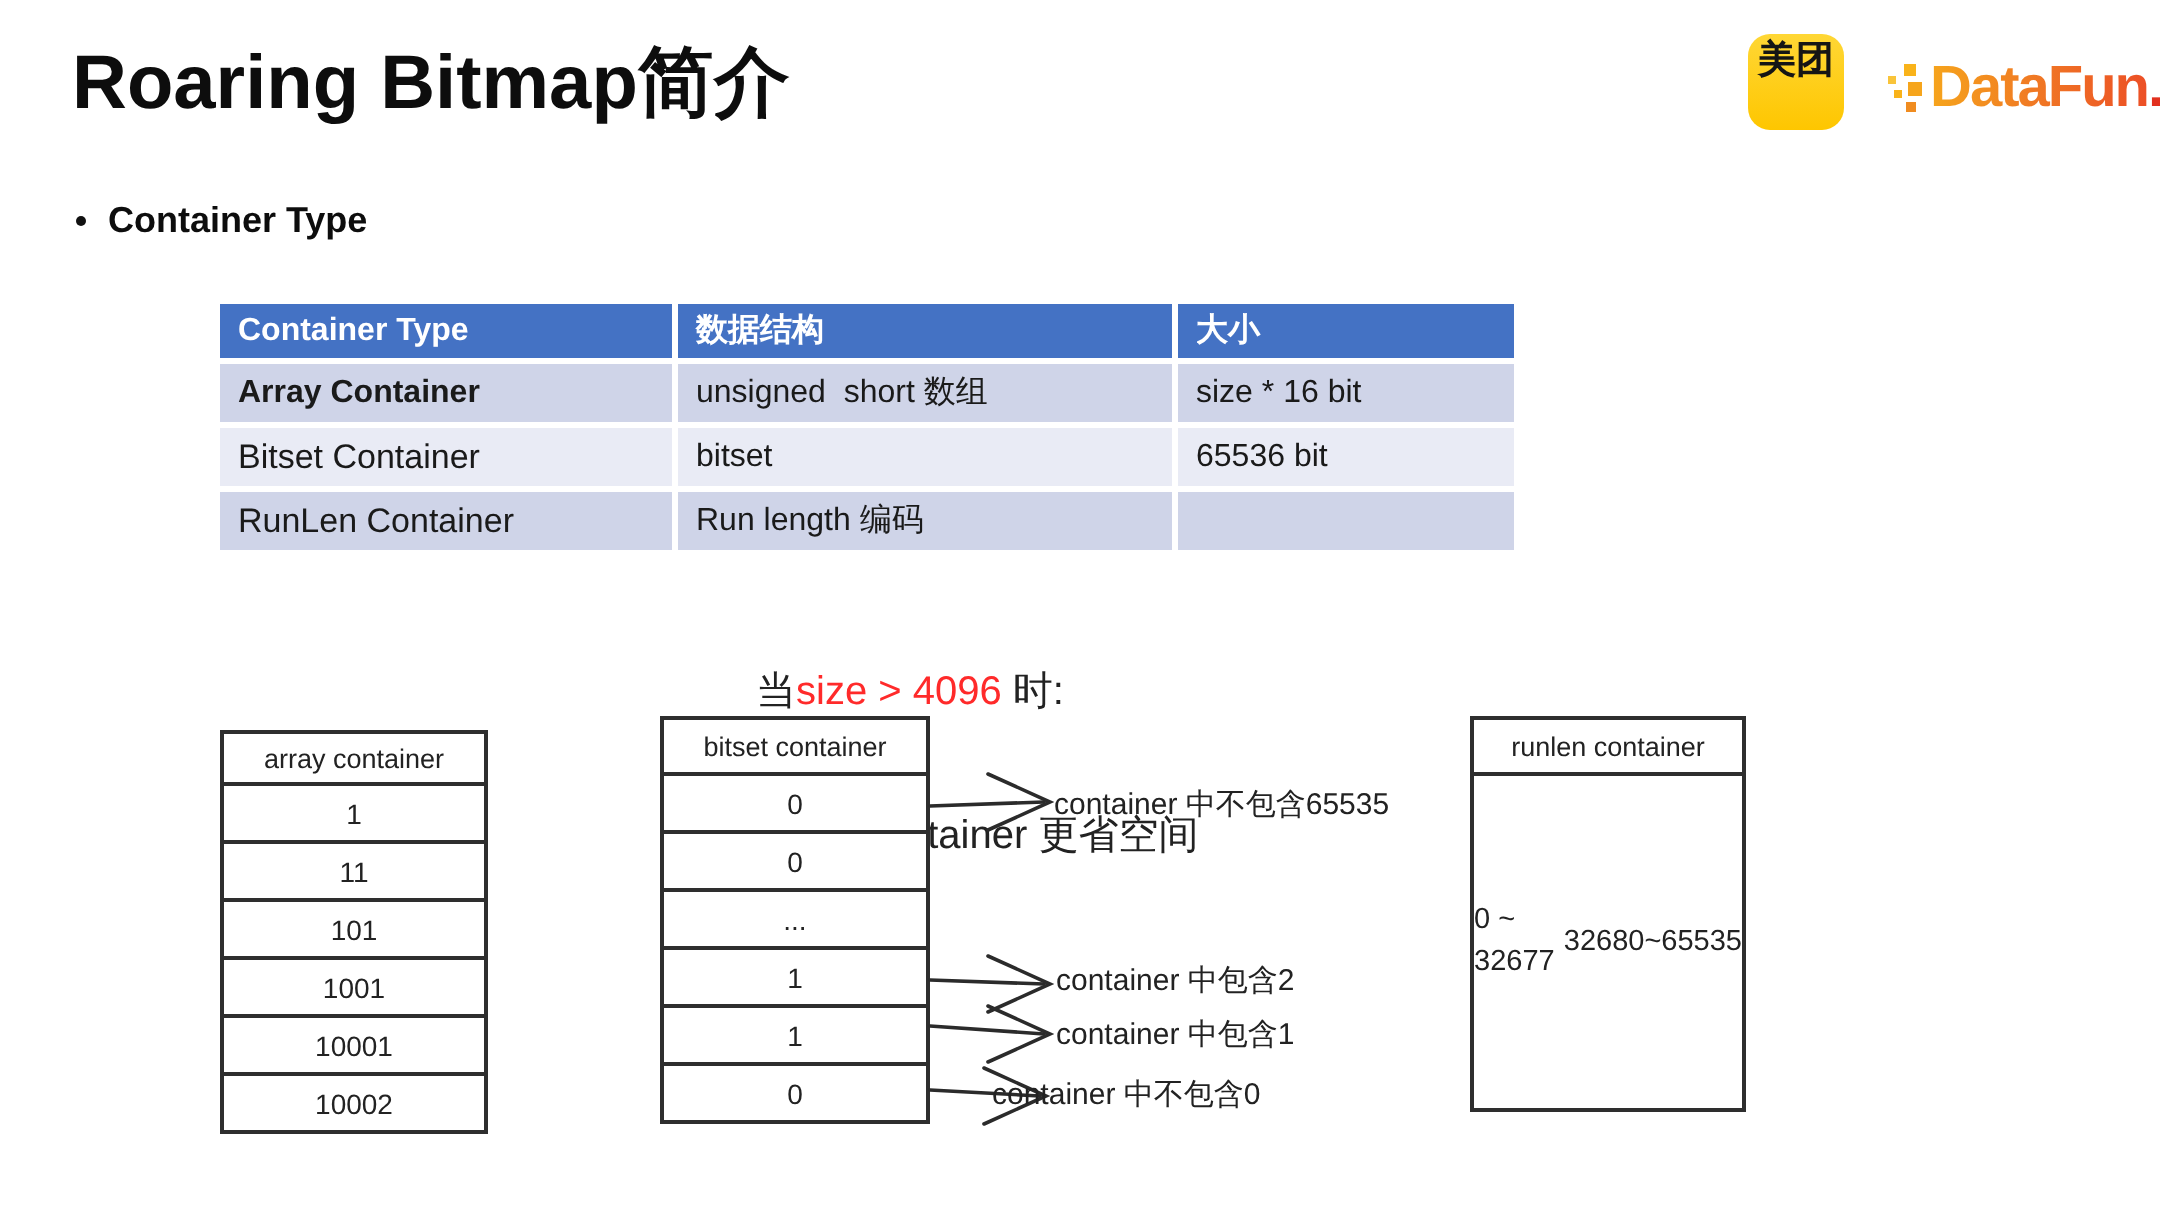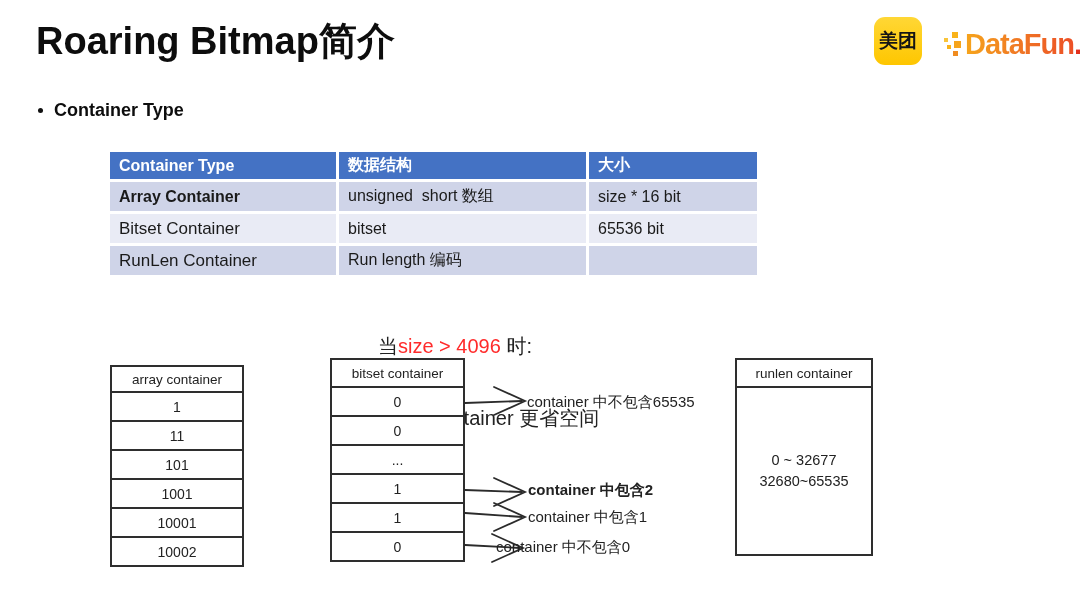--- a/index.html
+++ b/index.html
@@ -9,21 +9,21 @@
   
   .title{position:absolute;left:36px;top:16px;font-size:38px;font-weight:600;color:#0d0d0d;}
 
   
   .bullet-line{position:absolute;left:38px;top:100px;display:flex;align-items:center;gap:11px;}
   .bullet-dot{width:5px;height:5px;border-radius:50%;background:#111;flex:0 0 auto;}
   .bullet-text{font-size:18px;font-weight:600;color:#0d0d0d;}
 
   
   .meituan{position:absolute;left:874px;top:17px;width:48px;height:48px;border-radius:11px;
-           background:linear-gradient(180deg,#ffd735,#fec600);display:flex;align-items:center;
+           background:linear-gradient(180deg,#ffd735,#fec600);display:flex;
            justify-content:center;font-size:19px;font-weight:bold;color:#151515;}
   .datafun{position:absolute;left:942px;top:27px;display:flex;align-items:flex-end;}
   .datafun-text{font-size:29px;font-weight:800;letter-spacing:-1px;line-height:34px;
           background:linear-gradient(90deg,#f6a51c,#f07724,#ec4f26);
           -webkit-background-clip:text;background-clip:text;color:transparent;text-align:center;}
   .datafun-dot{font-size:29px;font-weight:800;color:#e2301e;line-height:34px;}
   .mosaic{margin:0 3px 4px 0;}
 
   
   .ctable{position:absolute;left:110px;top:152px;display:grid;
@@ -44,27 +44,27 @@
   .dcell{border-top:2px solid #2e2e2e;display:flex;align-items:center;justify-content:center;
          font-size:14px;color:#222;}
   .array{left:110px;top:365px;width:134px;}
   .array .dhead{height:24px;}
   .array .dcell{height:27px;}
   .bitset{left:330px;top:358px;width:135px;}
   .bitset .dhead{height:26px;}
   .bitset .dcell{height:27px;}
   .runlen{left:735px;top:358px;width:138px;}
   .runlen .dhead{height:26px;}
-  .runlen-body{border-top:2px solid #2e2e2e;height:166px;display:flex;flex-direction:column;
+  .runlen-body{border-top:2px solid #2e2e2e;height:166px;display:flex;flex-direction:row;
         align-items:center;justify-content:center;font-size:14.5px;line-height:21px;color:#222;}
 
   
   .ann{position:absolute;font-size:15px;color:#222;white-space:nowrap;}
   .ann0{left:527px;top:393px;text-align:center;}
-  .ann1{left:528px;top:481px;font-weight:bold;}
+  .ann1{left:528px;top:481px;}
   .ann2{left:528px;top:508px;}
   .ann3{left:496px;top:538px;}
   .arrows{position:absolute;left:430px;top:375px;}
 </style>
 </head>
 <body>
 
 <div class="slide">
 
   <div class="title">Roaring Bitmap简介</div>

